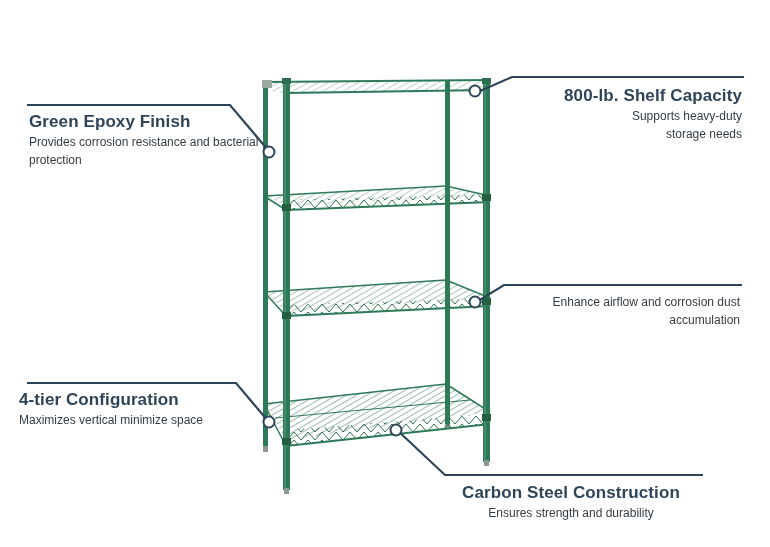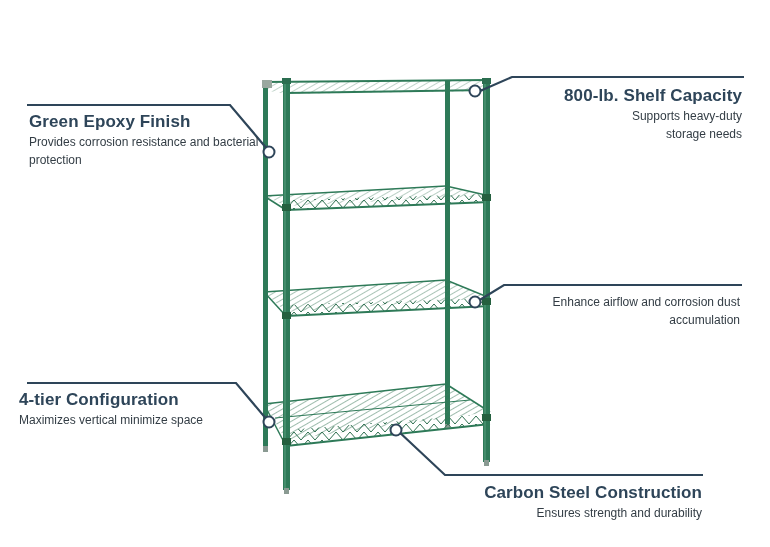--- a/index.html
+++ b/index.html
@@ -115,18 +115,18 @@
 
   <div class="callout right" style="left:520px; top:293px; width:220px;">
     <div class="desc">Enhance airflow and corrosion dust accumulation</div>
   </div>
 
   <div class="callout left" style="left:19px; top:389px; width:200px;">
     <div class="title">4-tier Configuration</div>
     <div class="desc">Maximizes vertical minimize space</div>
   </div>
 
-  <div class="callout right" style="left:440px; top:482px; width:262px;">
+  <div class="callout right" style="left:440px; top:482px; width:262px;text-align:center;">
     <div class="title">Carbon Steel Construction</div>
     <div class="desc">Ensures strength and durability</div>
   </div>
 
 </div>
 
 </body></html>

